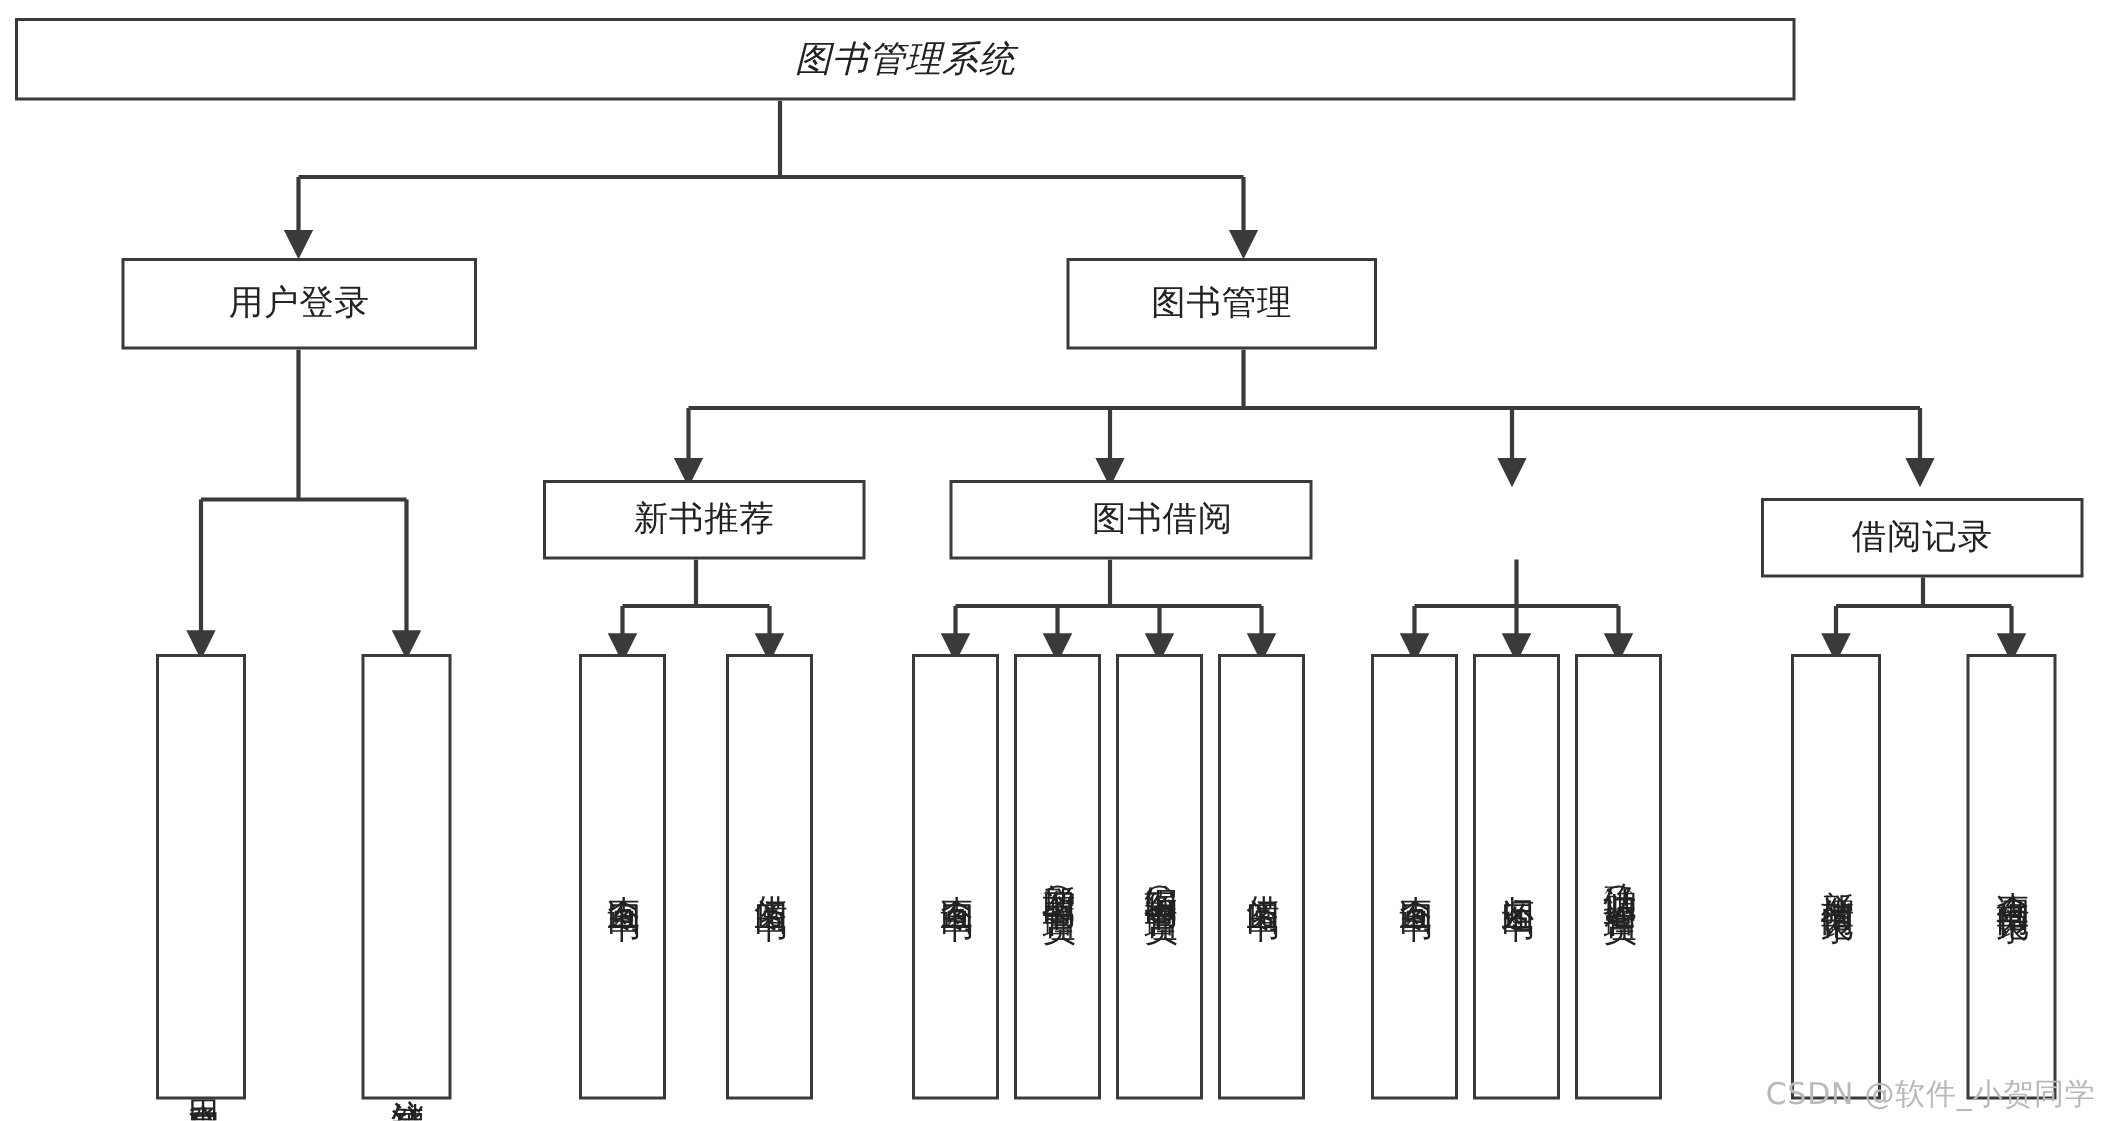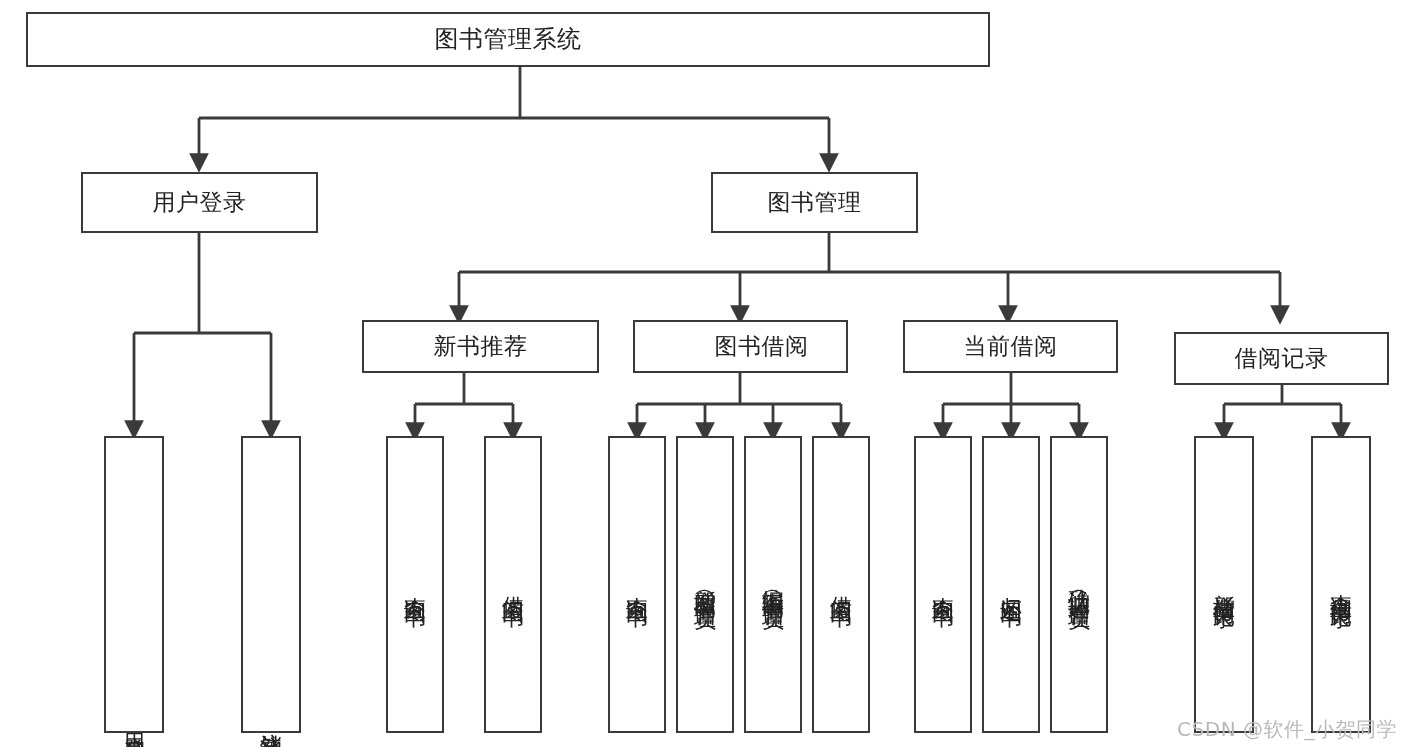--- a/index.html
+++ b/index.html
@@ -127,43 +127,40 @@
       <path d="M 1011 404 L 1011 432" marker-end="url(#arrow)"></path>
       <path d="M 1079 404 L 1079 432" marker-end="url(#arrow)"></path>
 
       <path d="M 1282 373 L 1282 404"></path>
       <path d="M 1224 404 L 1341 404"></path>
       <path d="M 1224 404 L 1224 432" marker-end="url(#arrow)"></path>
       <path d="M 1341 404 L 1341 432" marker-end="url(#arrow)"></path>
     </g>
   </svg>
 
-  <div class="node horiz root" style="left:26px; top:12px; width:964px; height:55px;">
+  <div class="node horiz root" style="left:10px; top:12px; width:1187px; height:55px;font-style:italic;">
     <span class="label">图书管理系统</span>
   </div>
 
   <div class="node horiz" style="left:81px; top:172px; width:237px; height:61px;">
     <span class="label">用户登录</span>
   </div>
 
   <div class="node horiz" style="left:711px; top:172px; width:207px; height:61px;">
     <span class="label">图书管理</span>
   </div>
 
-  <div class="node horiz" style="left:362px; top:320px; width:237px; height:53px;">
+  <div class="node horiz" style="left:362px; top:320px; width:215px; height:53px;">
     <span class="label">新书推荐</span>
   </div>
 
-  <div class="node horiz" style="left:633px; top:320px; width:215px; height:53px;padding-left:42px;">
+  <div class="node horiz" style="left:633px; top:320px; width:242px; height:53px;padding-left:42px;">
     <span class="label">图书借阅</span>
   </div>
 
-  <div class="node horiz" style="left:903px; top:320px; width:215px; height:53px;">
-    <span class="label">当前借阅</span>
-  </div>
 
   <div class="node horiz" style="left:1174px; top:332px; width:215px; height:53px;">
     <span class="label">借阅记录</span>
   </div>
 
   <div class="node vert align-bottom" style="left:104px; top:436px; width:60px; height:297px;">
     <span class="label">用户登录</span>
   </div>
 
   <div class="node vert align-bottom" style="left:241px; top:436px; width:60px; height:297px;">

